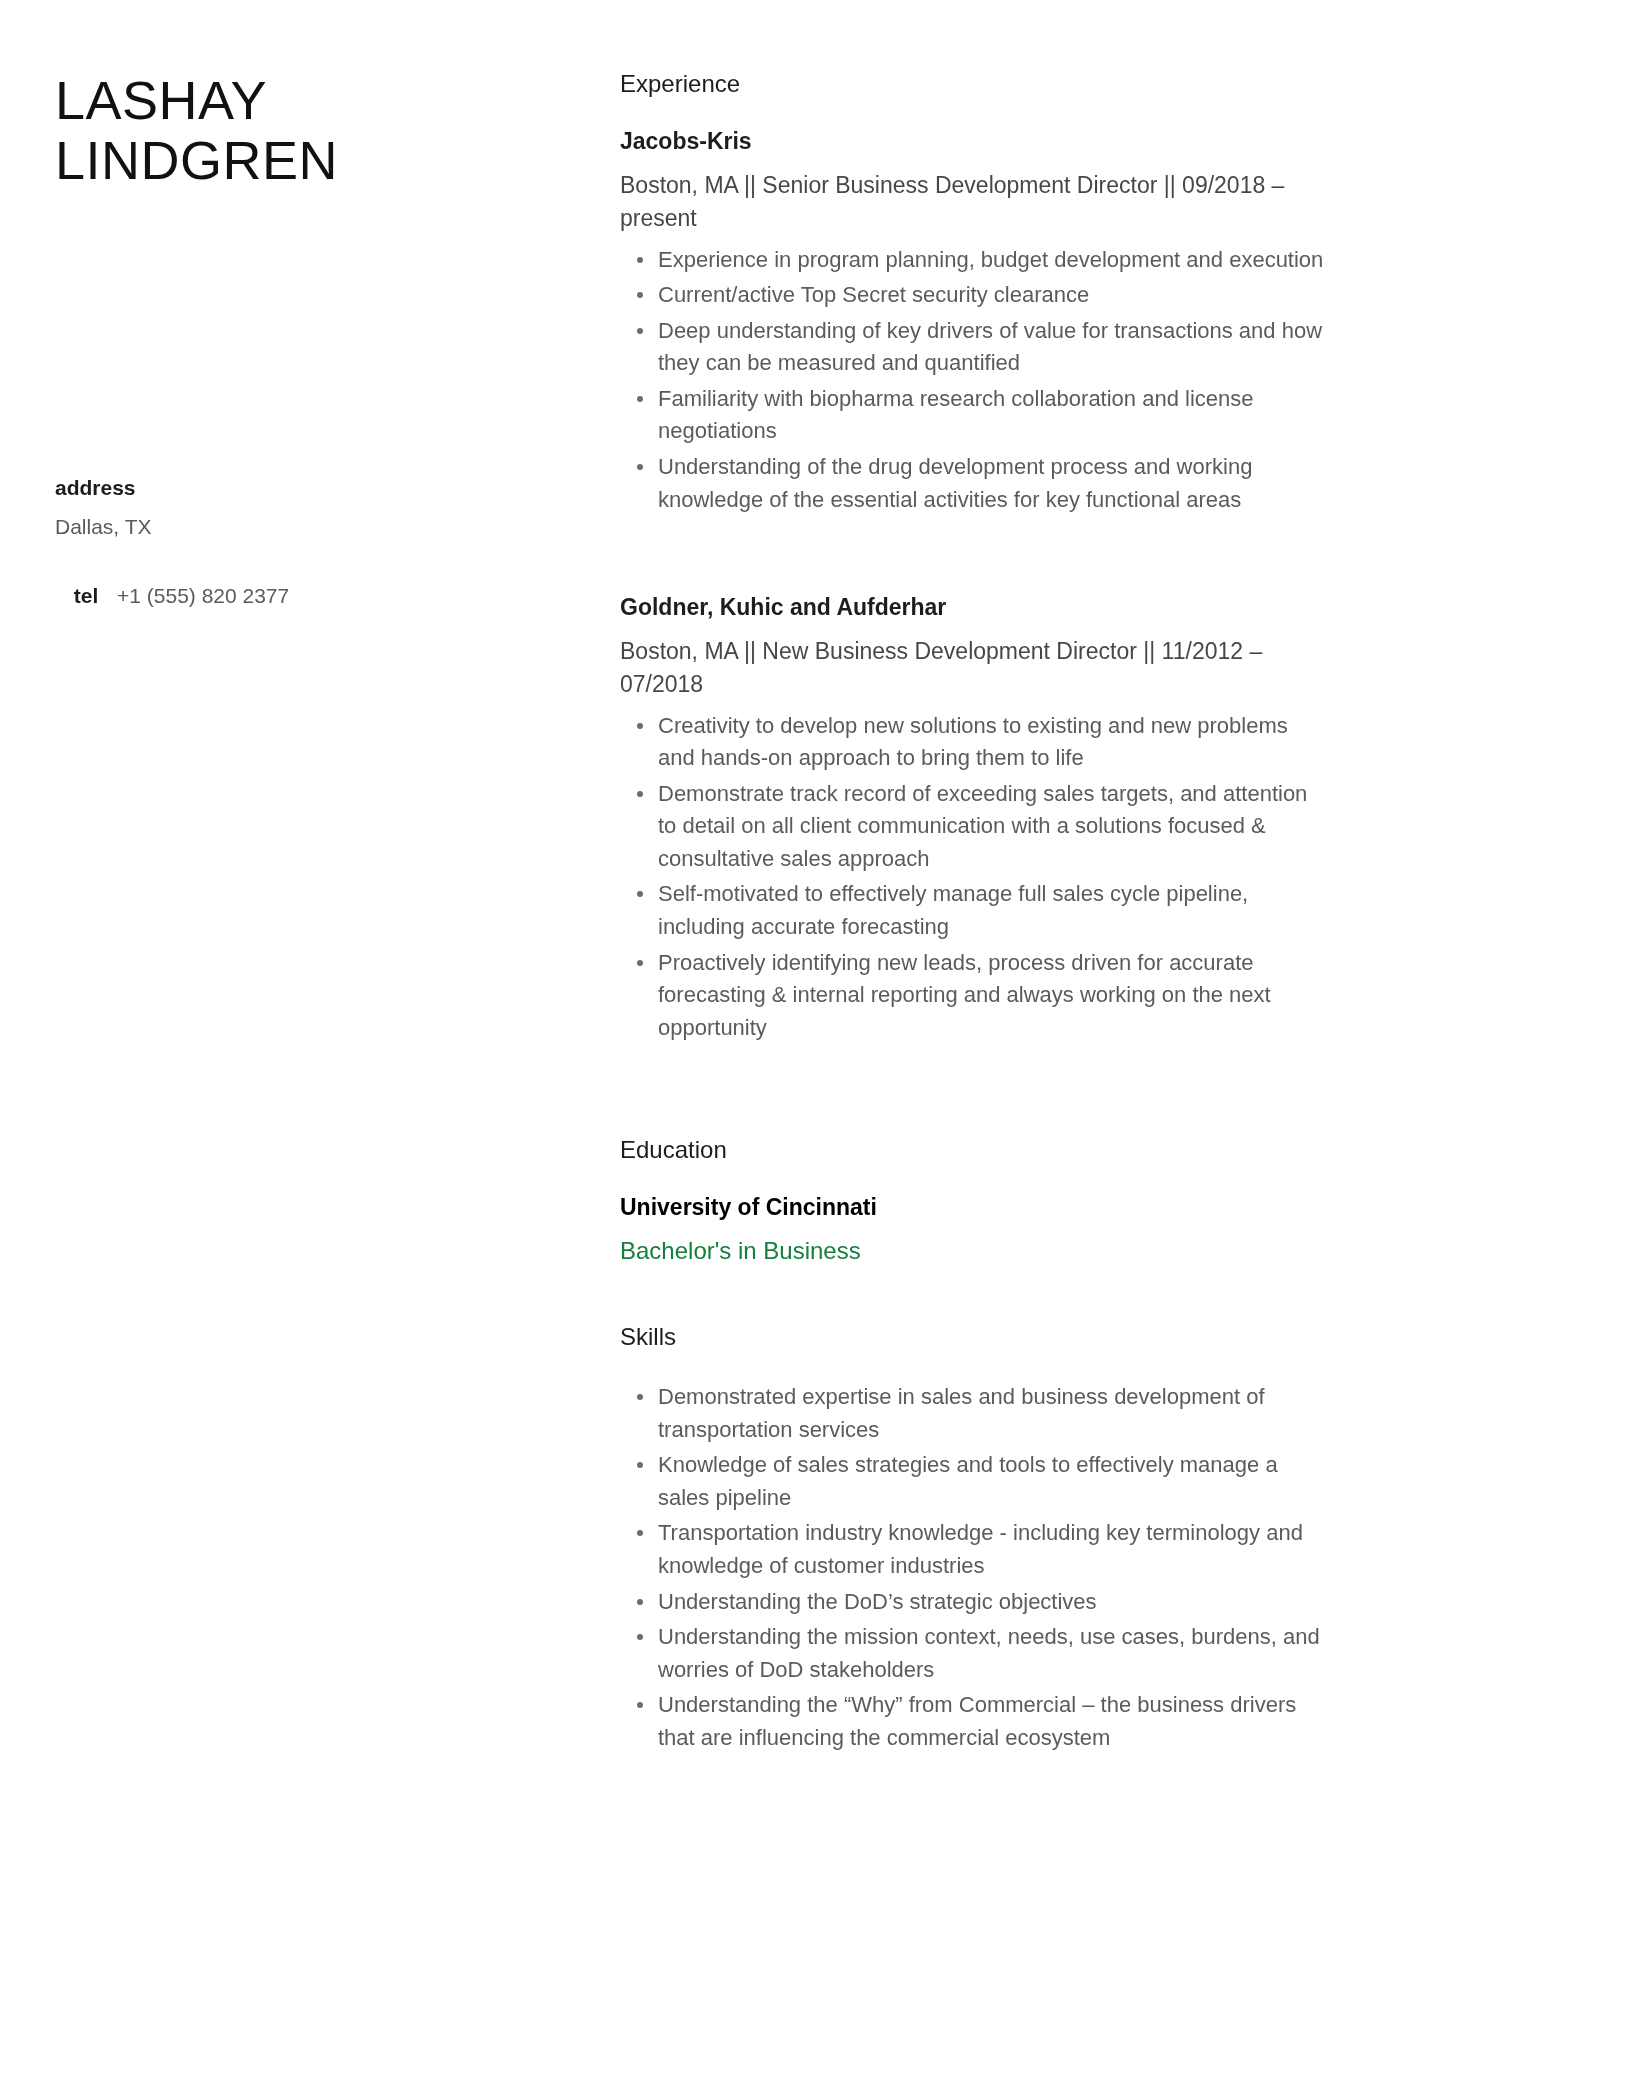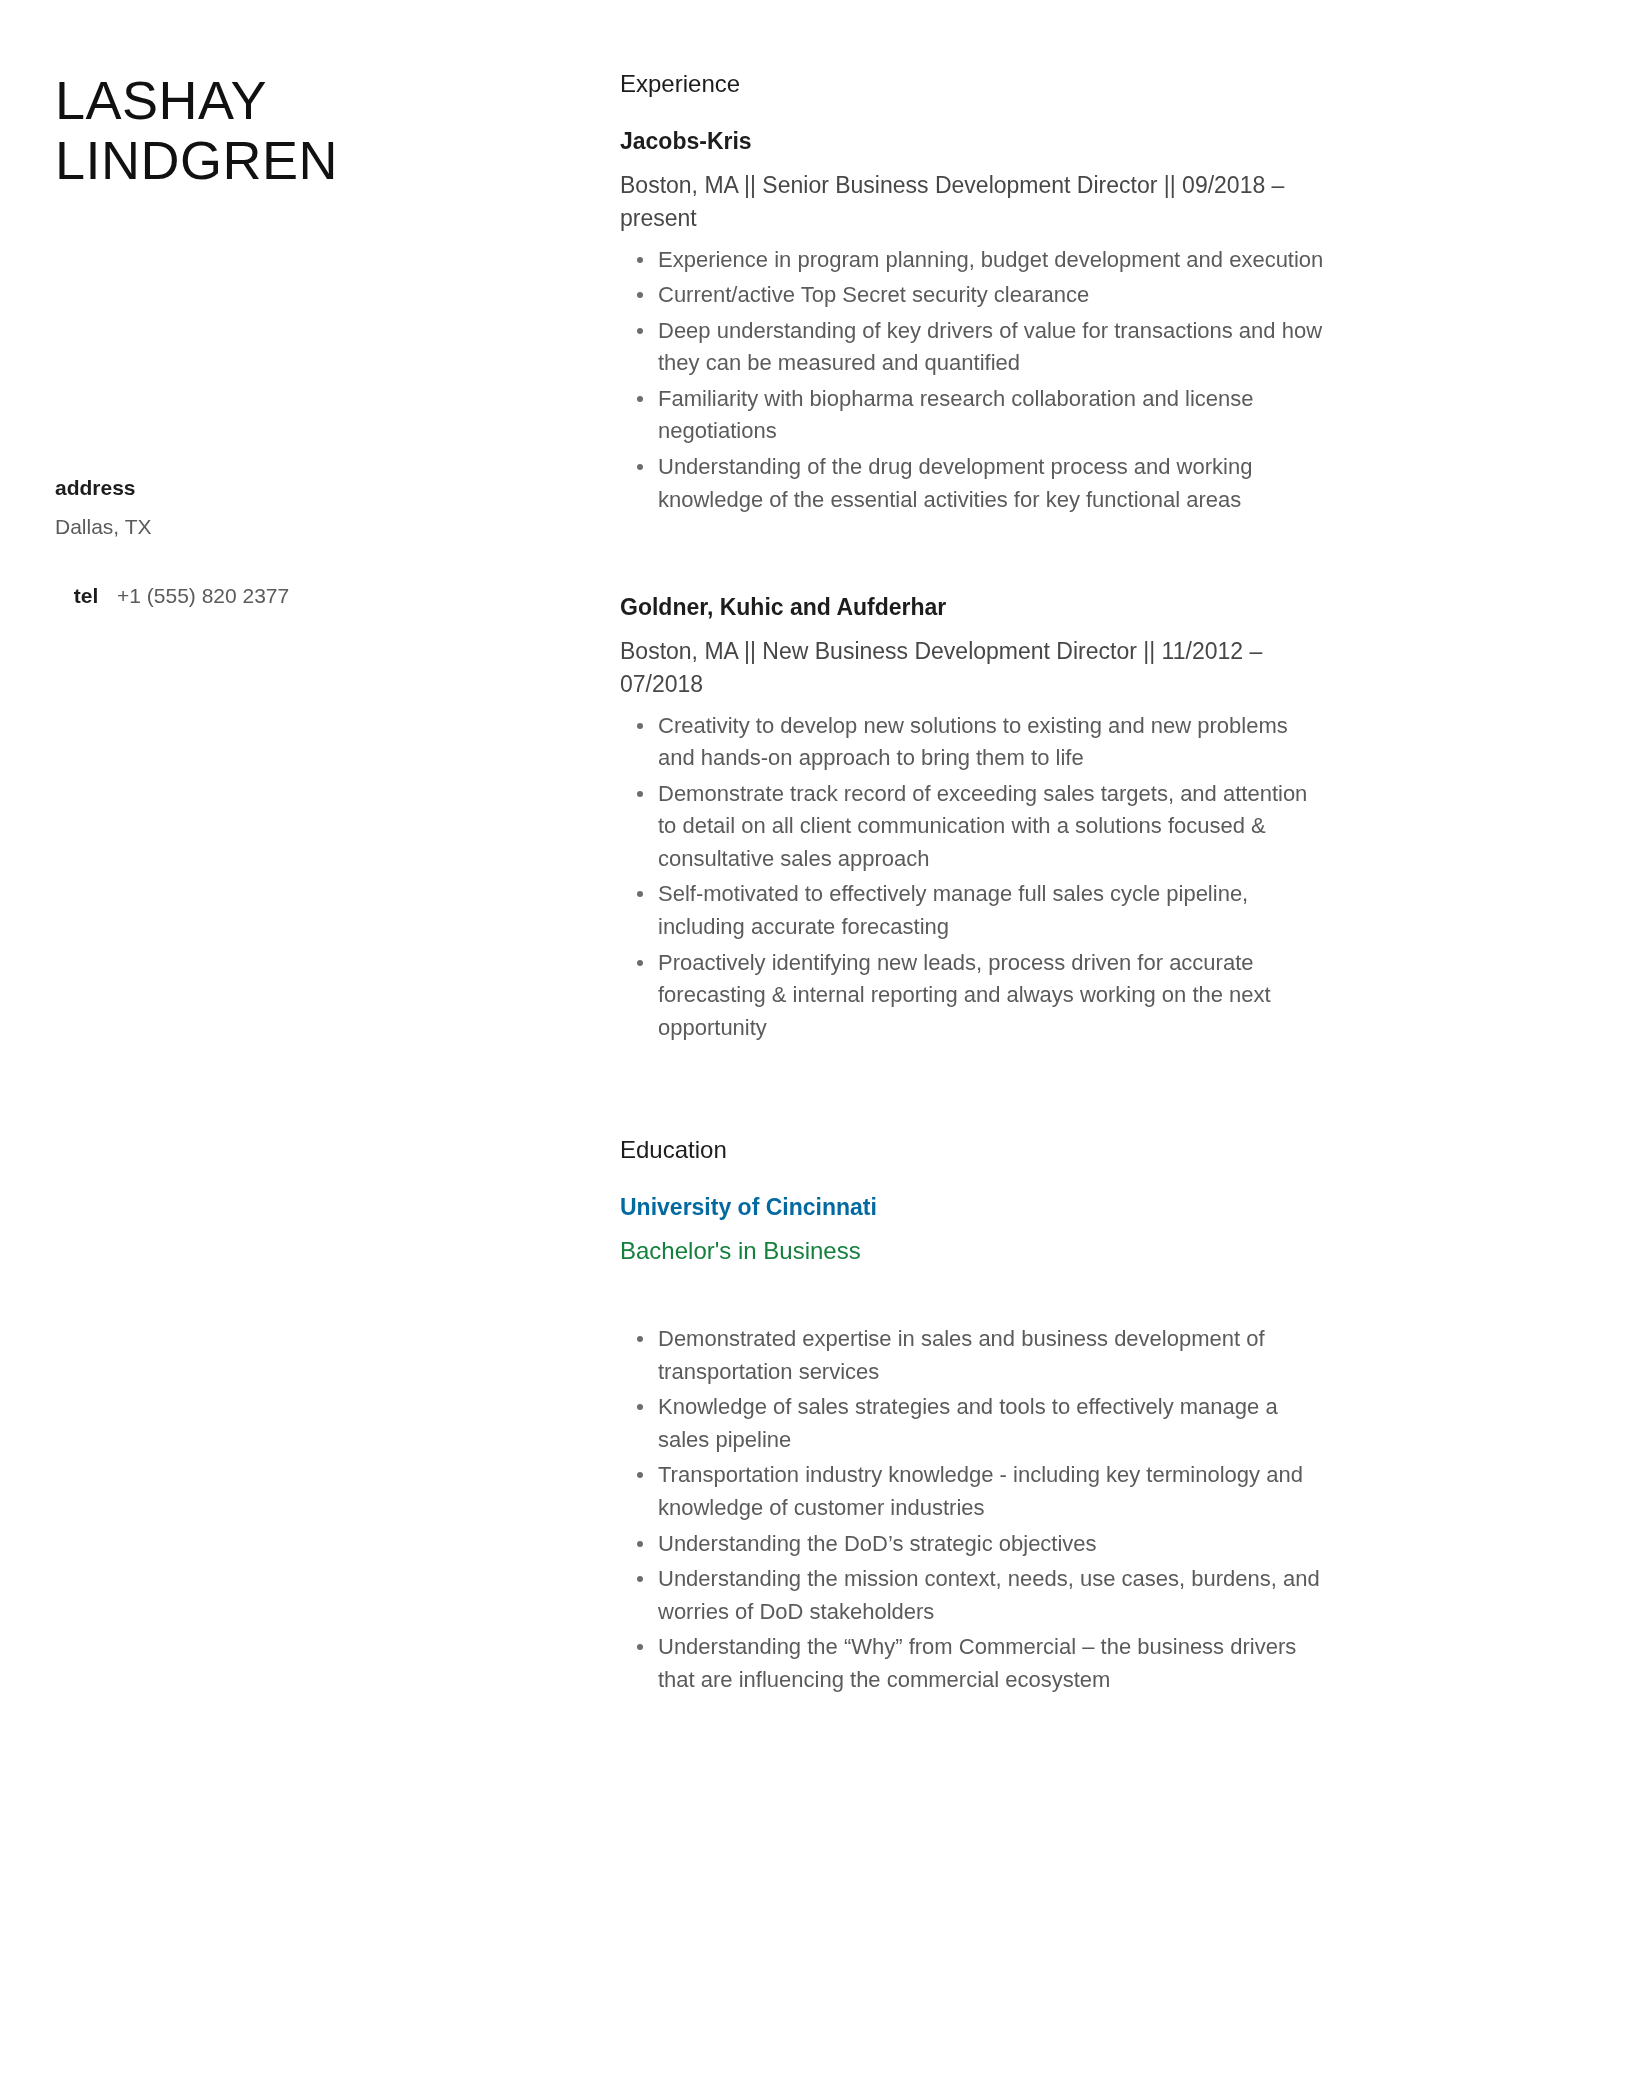--- a/index.html
+++ b/index.html
@@ -119,21 +119,21 @@
     left: 17px;
     top: 13px;
     width: 6px;
     height: 6px;
     border-radius: 50%;
     background: #6d6d6d;
   }
   .edu-school {
     font-size: 23px;
     font-weight: 700;
-    color: #0369a1;
+    color: #000000;
     margin-bottom: 16px;
   }
   .edu-degree {
     font-size: 24px;
     color: #15803d;
   }
   .skills-list {
     margin-top: 30px;
   }
   .gap-lg { height: 44px; }
@@ -194,20 +194,21 @@
 
     <h2 class="section-title">Education</h2>
 
     <div class="edu">
       <div class="edu-school">University of Cincinnati</div>
       <div class="edu-degree">Bachelor's in Business</div>
     </div>
 
     <div class="gap-xl"></div>
 
+    <h2 class="section-title">Skills</h2>
 
     <ul class="bullets skills-list">
       <li>Demonstrated expertise in sales and business development of transportation services</li>
       <li>Knowledge of sales strategies and tools to effectively manage a sales pipeline</li>
       <li>Transportation industry knowledge - including key terminology and knowledge of customer industries</li>
       <li>Understanding the DoD’s strategic objectives</li>
       <li>Understanding the mission context, needs, use cases, burdens, and worries of DoD stakeholders</li>
       <li>Understanding the “Why” from Commercial – the business drivers that are influencing the commercial ecosystem</li>
     </ul>
 

